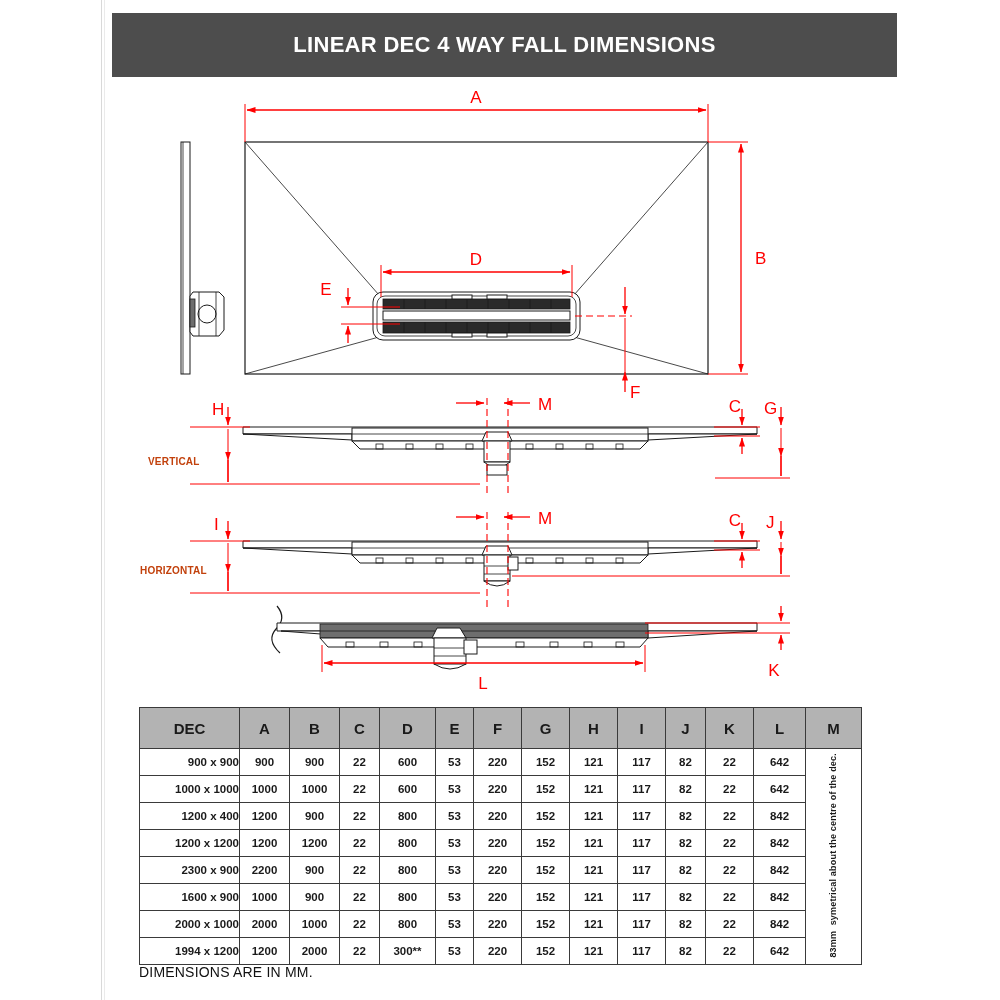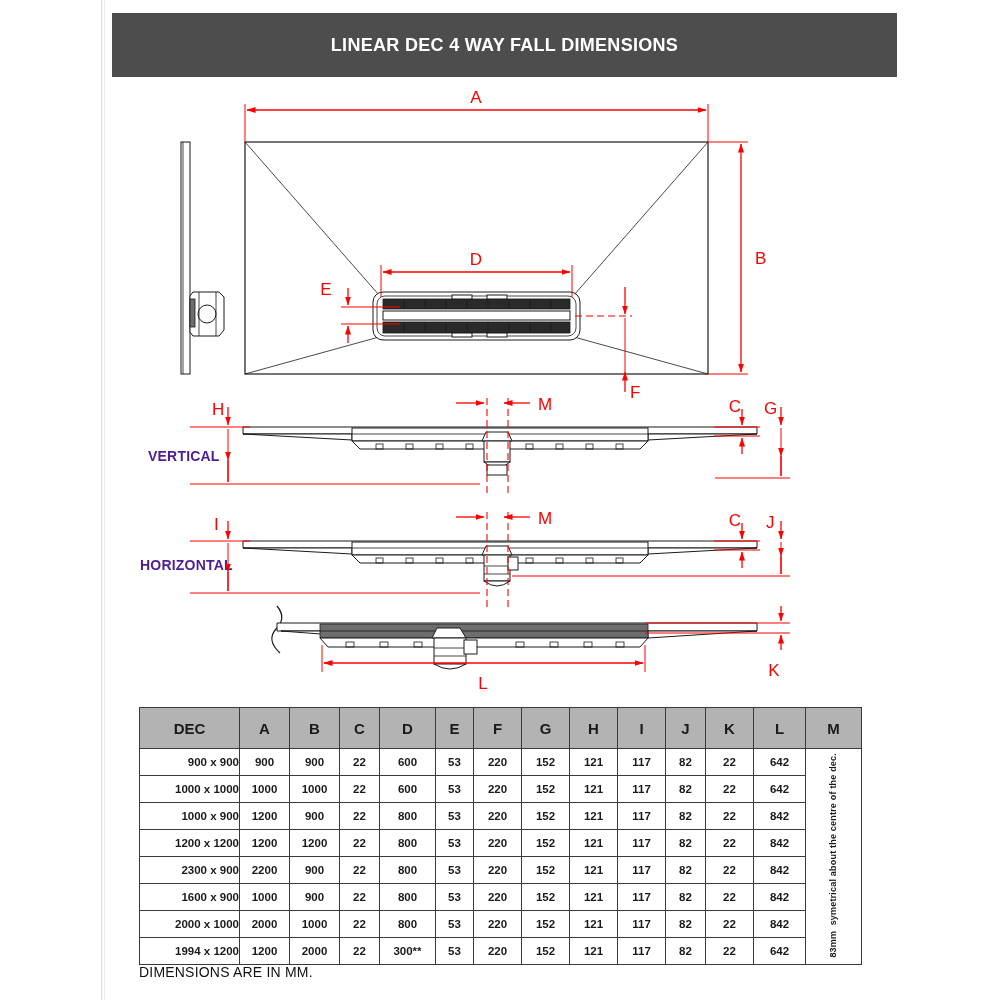--- a/index.html
+++ b/index.html
@@ -40,21 +40,21 @@
     position: absolute;
     left: 112px; top: 13px;
     width: 785px; height: 64px;
     background: #4d4d4d;
     display: flex;
     align-items: center;
     justify-content: center;
   }
   .title-bar .title-text {
     color: #ffffff;
-    font-size: 18px;
+    font-size: 22px;
     font-weight: bold;
     letter-spacing: 0.3px;
     font-family: "Liberation Sans", sans-serif;
     white-space: nowrap;
   }
 
   
   #drawing {
     position: absolute;
     left: 0; top: 0;
@@ -119,25 +119,26 @@
     font-size: 14px;
     font-weight: normal;
     color: #111111;
     font-family: "Liberation Sans", sans-serif;
     letter-spacing: 0.2px;
   }
 
   
   .view-label {
     position: absolute;
-    font-size: 14px;
+    font-size: 10px;
     font-weight: bold;
-    color: #4c1d95;
+    color: #c2410c;
     font-family: "Liberation Sans", sans-serif;
     letter-spacing: 0.2px;
+    margin-top: 8px;
   }
 </style>
 </head>
 <body>
 
 <div id="page">
 
   <div class="page-edge-left"></div>
   <div class="page-edge-left2"></div>
 
@@ -470,21 +471,21 @@
           <td>53</td>
           <td>220</td>
           <td>152</td>
           <td>121</td>
           <td>117</td>
           <td>82</td>
           <td>22</td>
           <td>642</td>
         </tr>
         <tr>
-          <td class="dec-cell">1000 x 900</td>
+          <td class="dec-cell">1200 x 400</td>
           <td>1200</td>
           <td>900</td>
           <td>22</td>
           <td>800</td>
           <td>53</td>
           <td>220</td>
           <td>152</td>
           <td>121</td>
           <td>117</td>
           <td>82</td>

